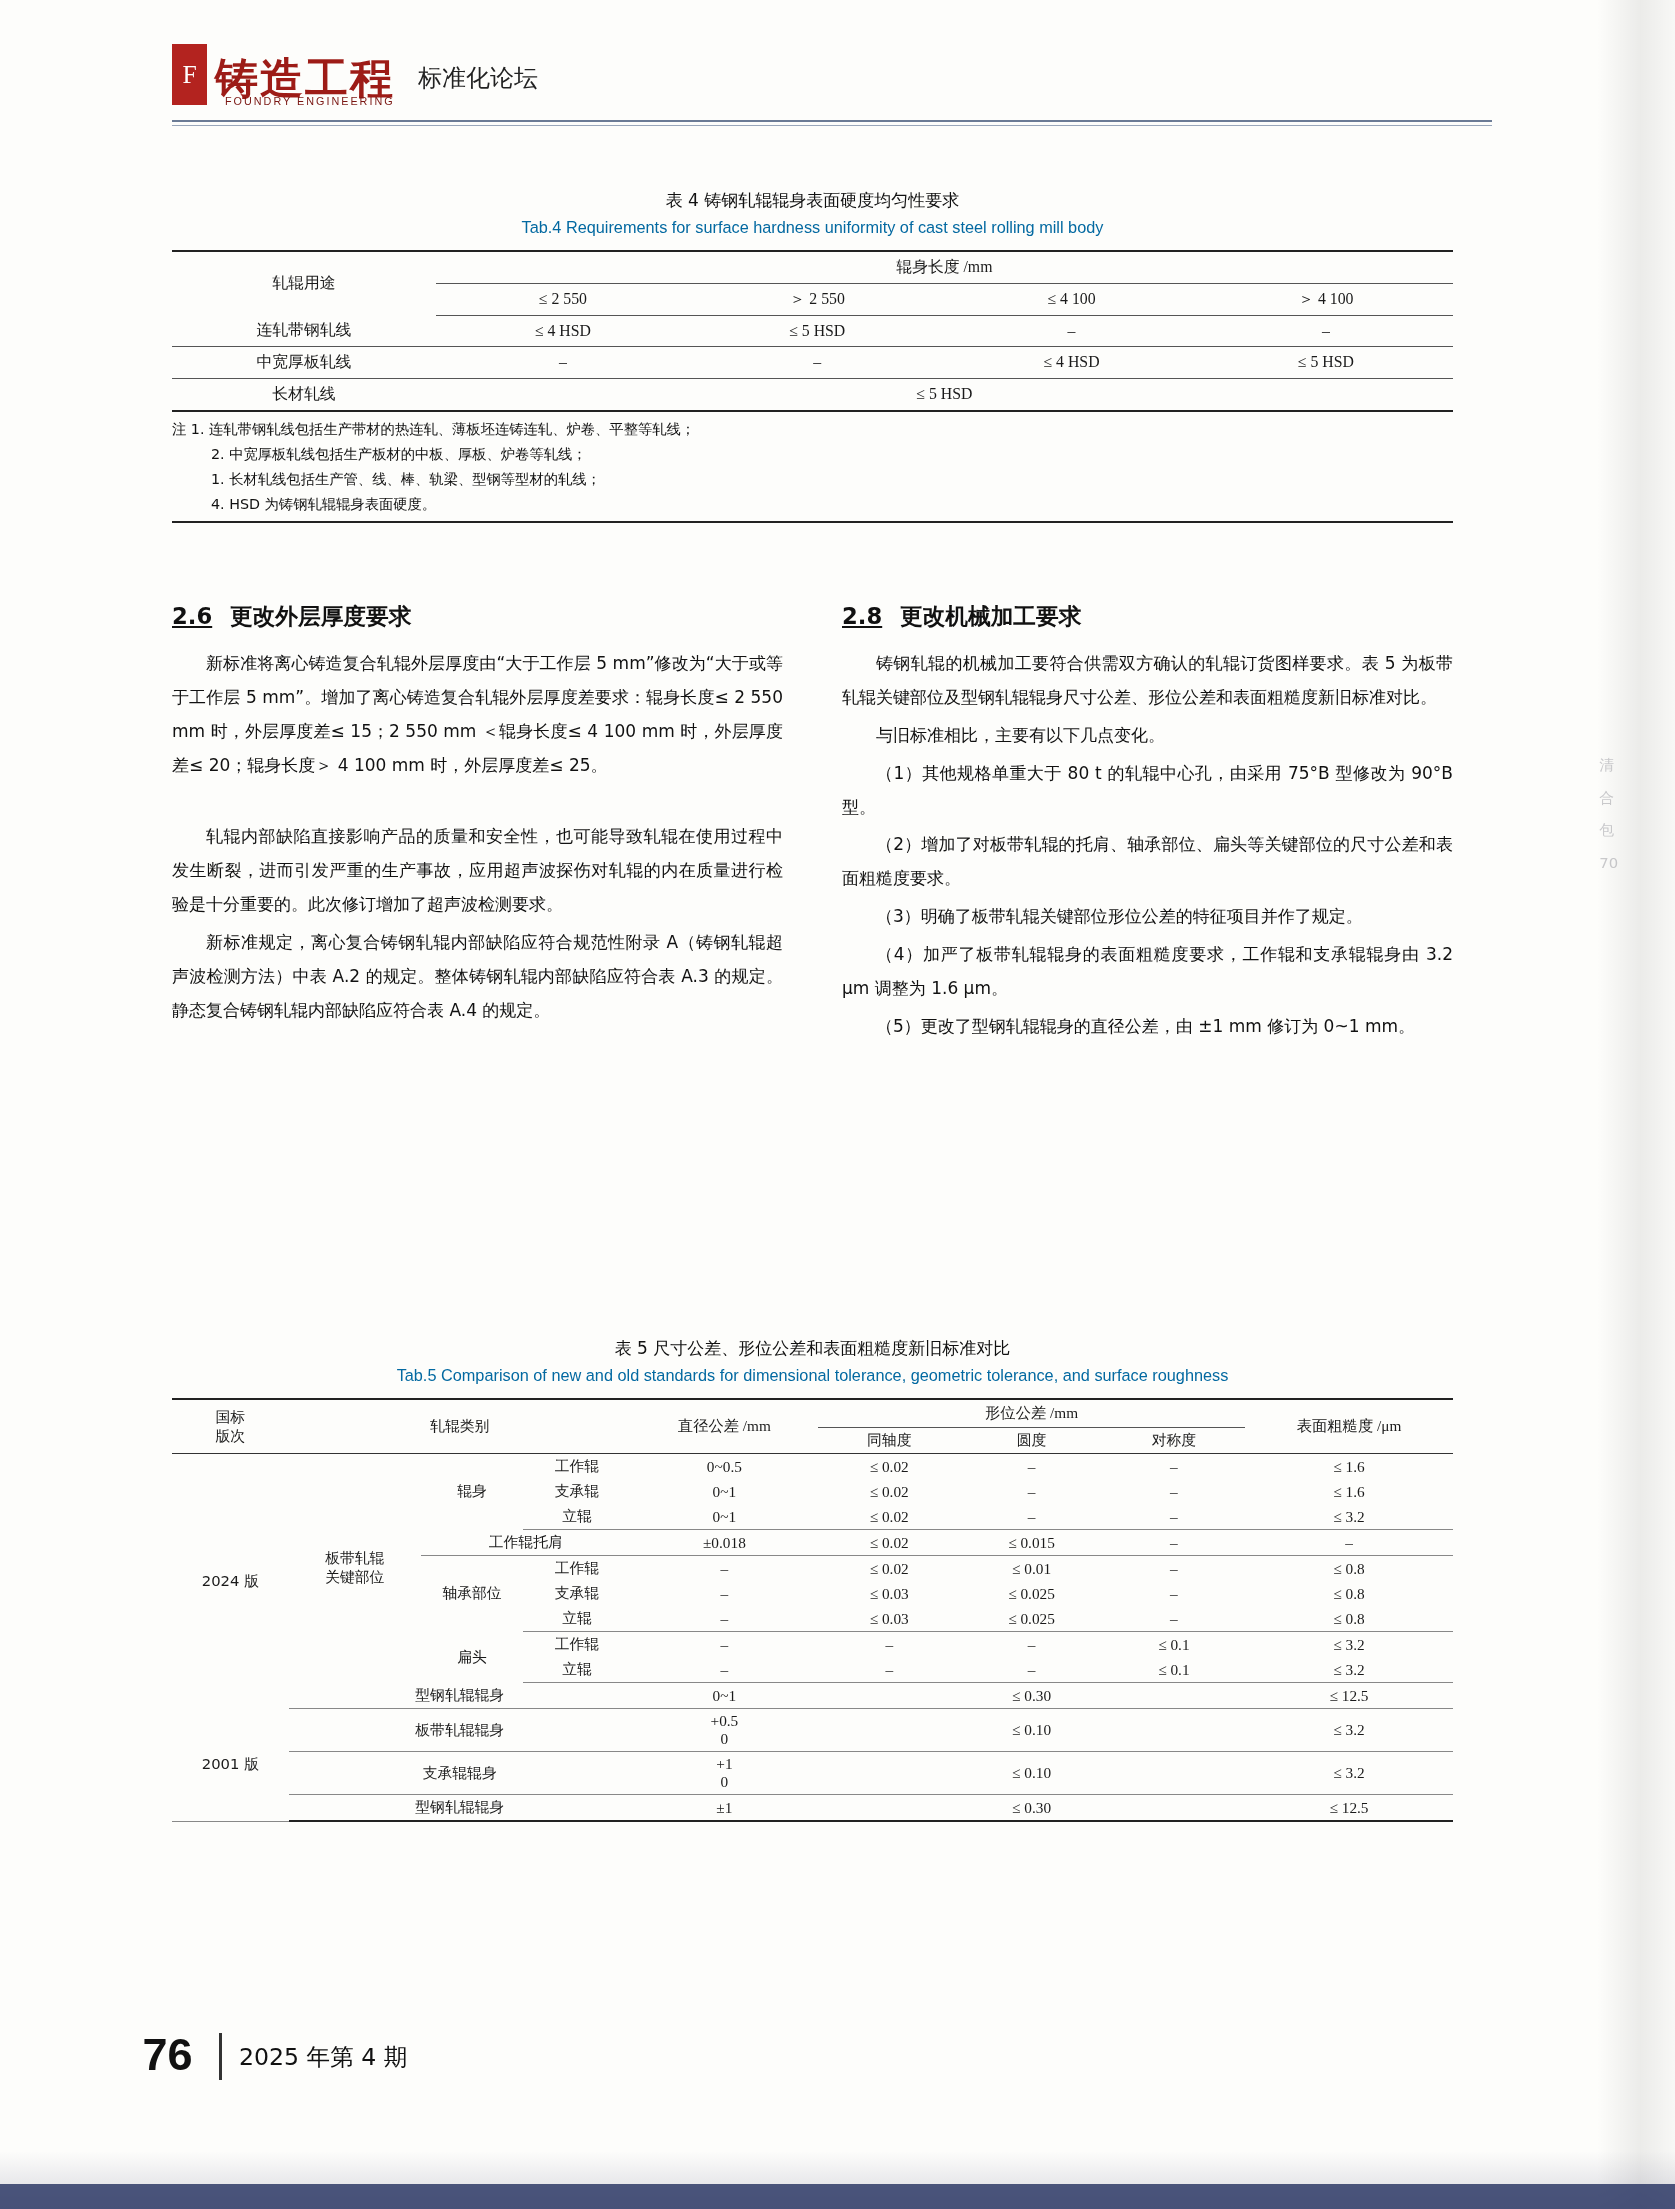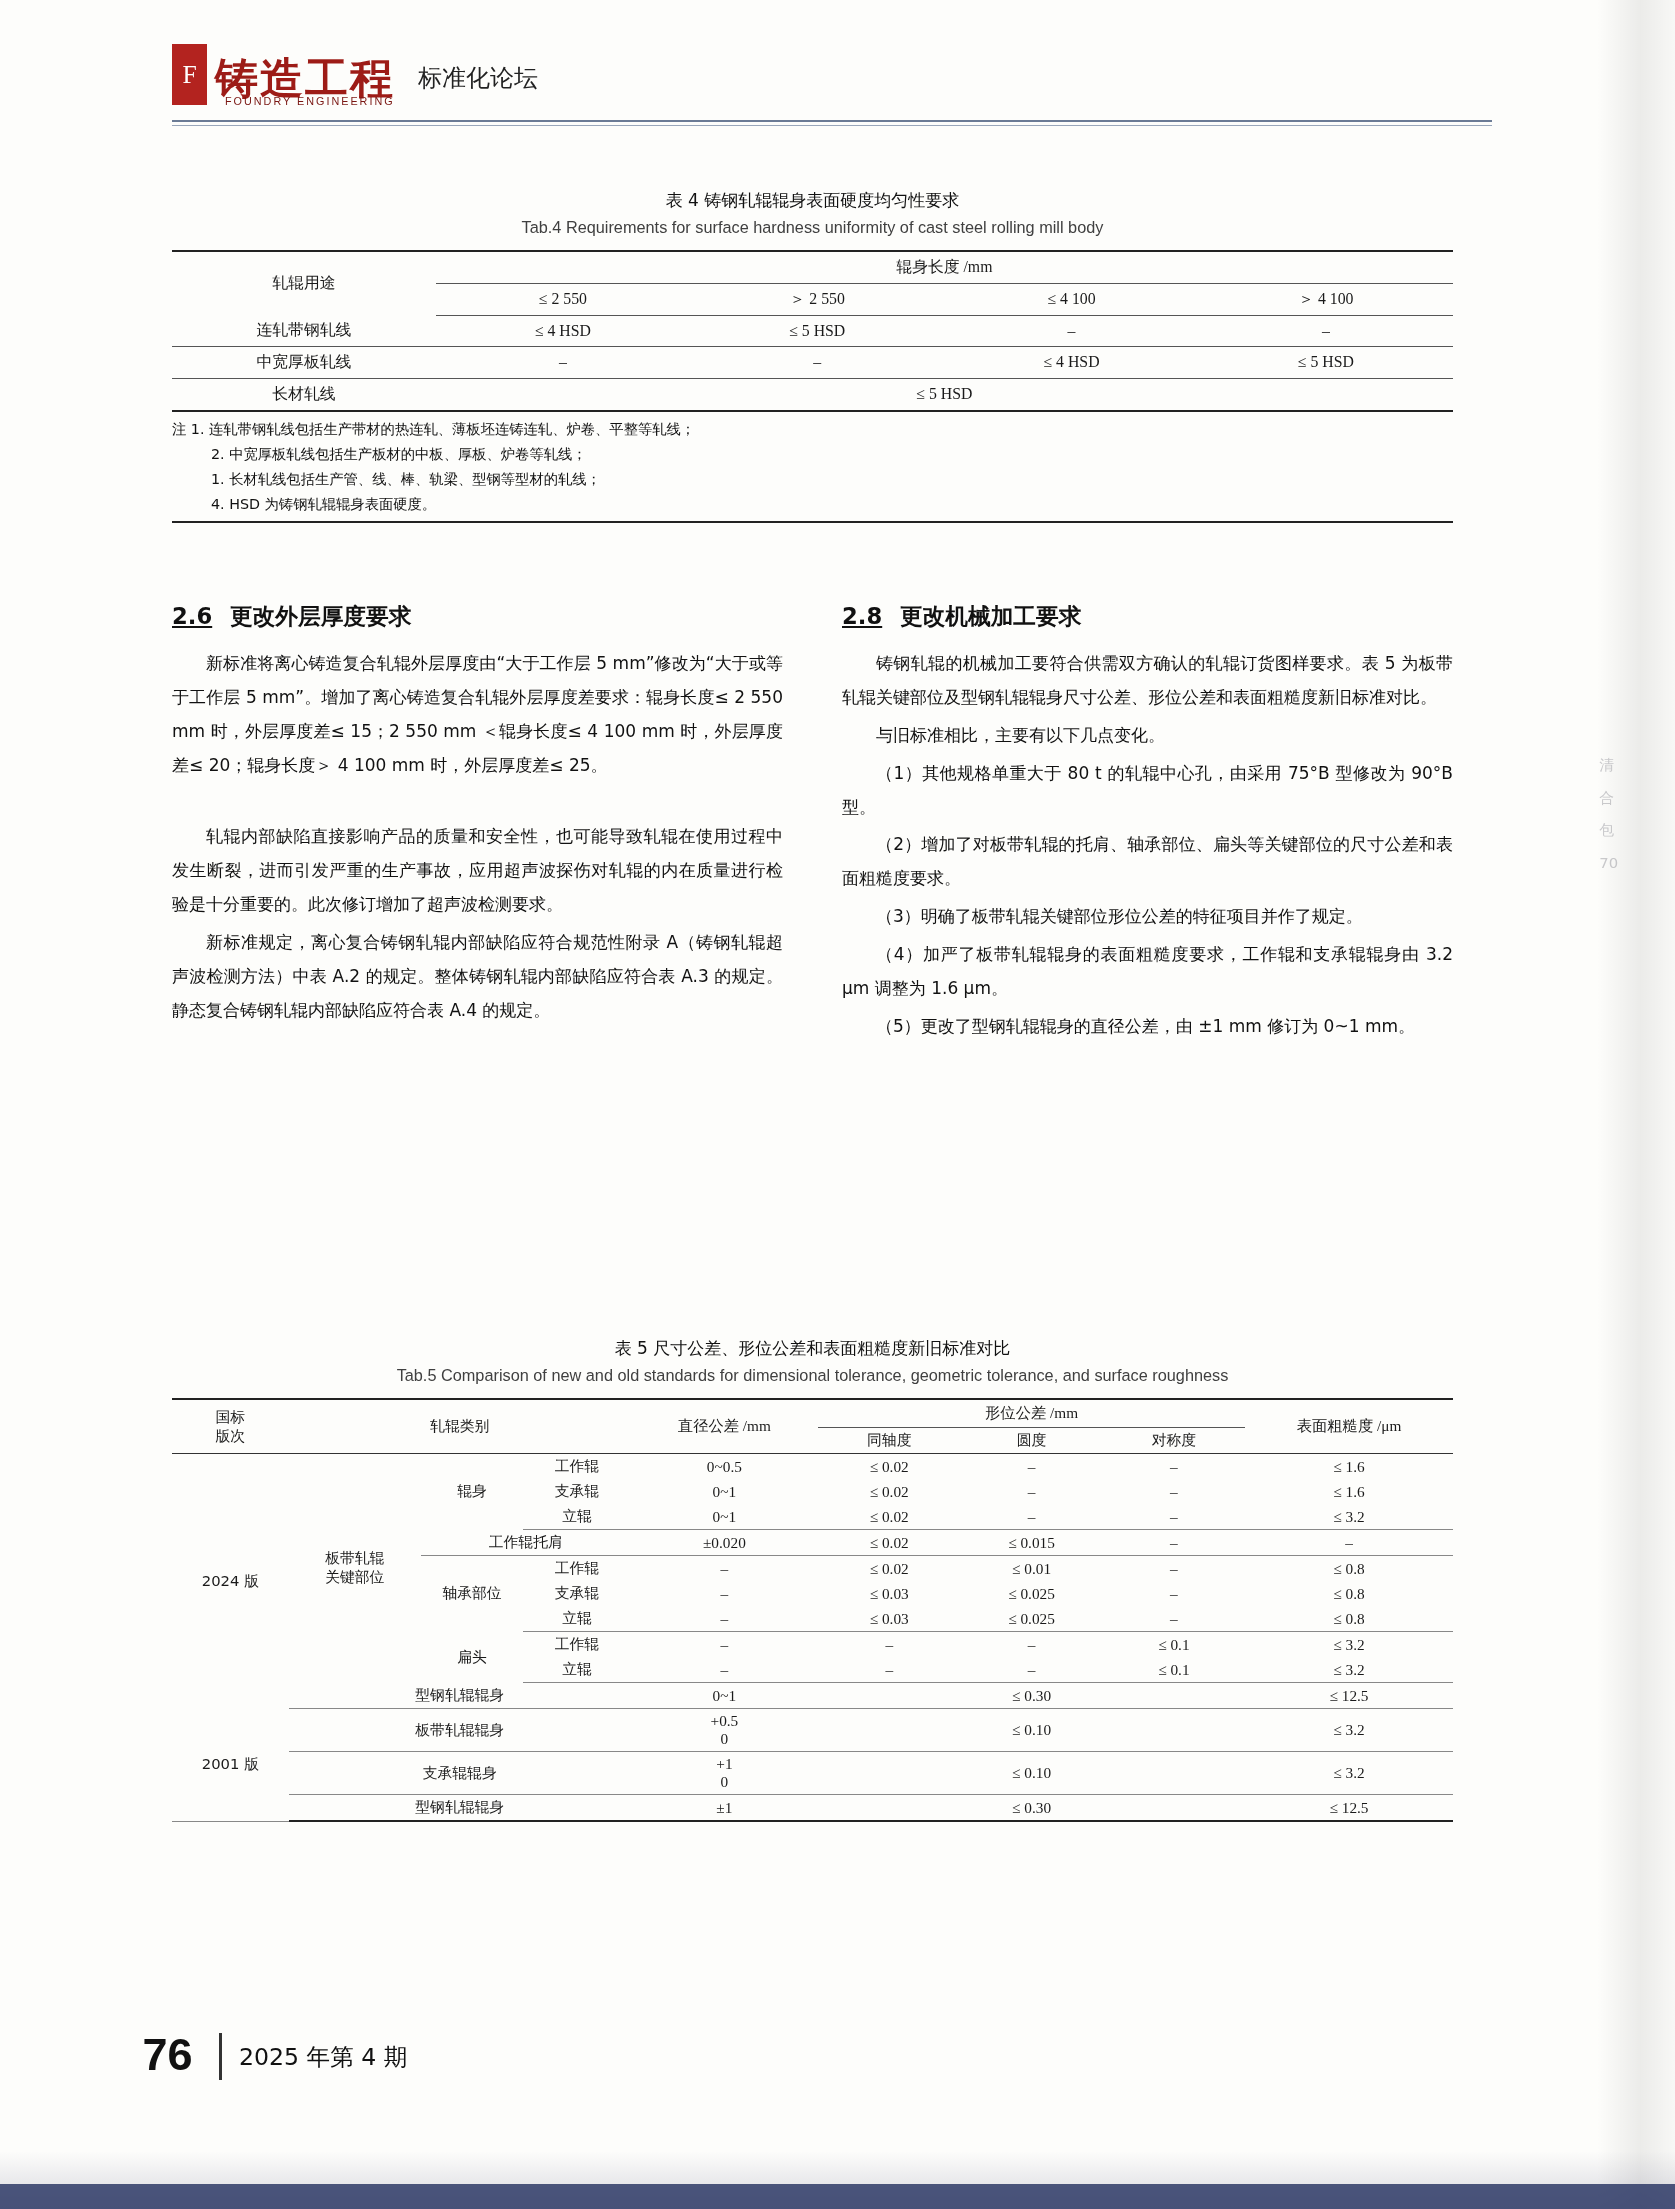--- a/index.html
+++ b/index.html
@@ -76,21 +76,21 @@
     text-align:center;
     font-size:17px;
     font-family:"DejaVu Sans", sans-serif;
     color:#111;
     line-height:1.6;
   }
   .tbl-caption-en {
     text-align:center;
     font-size:16.3px;
     font-family:"Liberation Sans", sans-serif;
-    color:#404040;
+    color:#0369a1;
     line-height:1.6;
   }
   table.doc {
     border-collapse:collapse;
     width:100%;
     font-size:15.8px;
     font-family:"Liberation Serif", serif;
   }
   table.doc td, table.doc th {
     text-align:center;
@@ -327,21 +327,21 @@
         <tr class="grp-rule">
           <td class="cn">立辊</td>
           <td>0~1</td>
           <td>≤ 0.02</td>
           <td>–</td>
           <td>–</td>
           <td>≤ 3.2</td>
         </tr>
         <tr class="grp-rule">
           <td colspan="2" class="cn">工作辊托肩</td>
-          <td>±0.020</td>
+          <td>±0.018</td>
           <td>≤ 0.02</td>
           <td>≤ 0.015</td>
           <td>–</td>
           <td>–</td>
         </tr>
         <tr>
           <td rowspan="3" class="cn">轴承部位</td>
           <td class="cn">工作辊</td>
           <td>–</td>
           <td>≤ 0.02</td>

